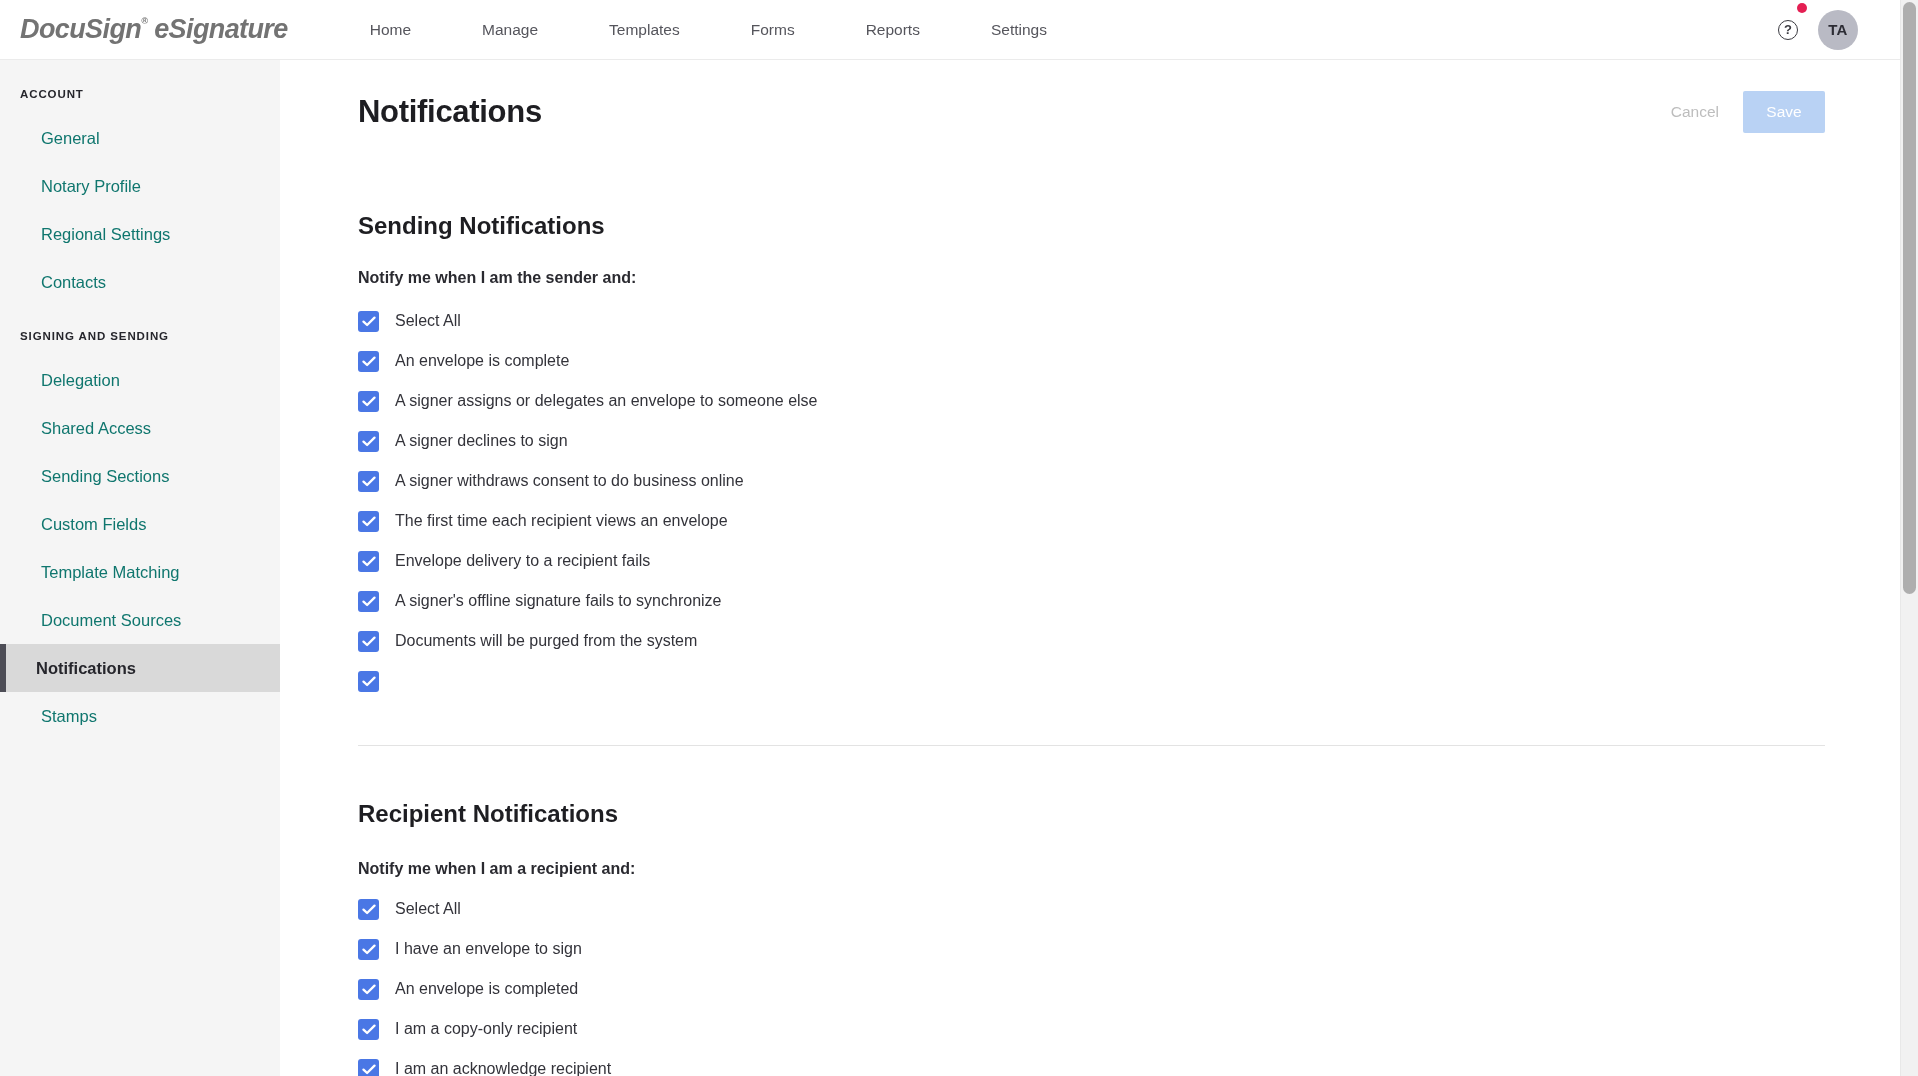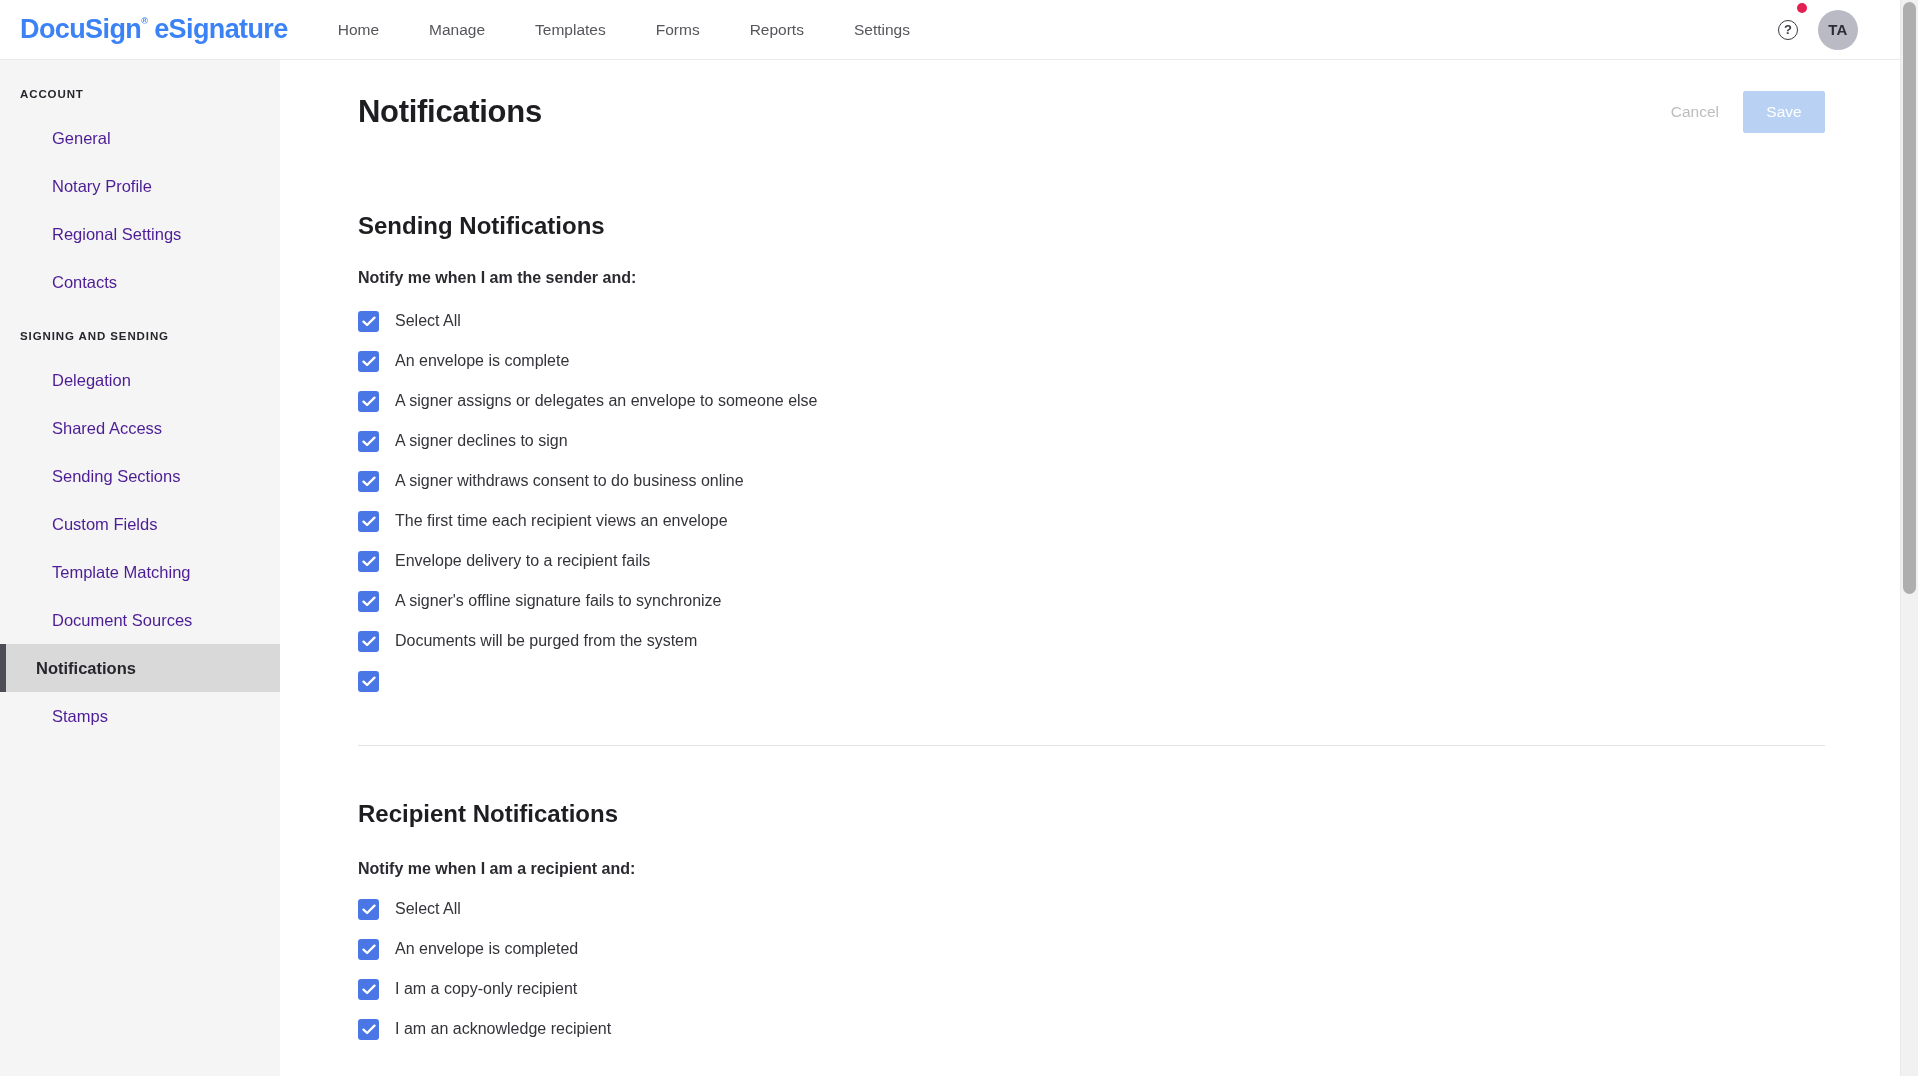--- a/index.html
+++ b/index.html
@@ -12,23 +12,23 @@
   }
 
   
   .topbar {
     position: absolute; top: 0; left: 0; right: 0; height: 60px;
     background: #ffffff; border-bottom: 1px solid #ebebeb;
     display: flex; align-items: center;
     padding: 0 60px 0 20px;
     z-index: 5;
   }
-  .logo { font-size: 27px; font-weight: 800; letter-spacing: -0.6px; color: #3b82f6; white-space: nowrap; cursor: pointer; }
+  .logo { font-size: 27px; font-weight: 800; letter-spacing: -0.6px; color: #737373; white-space: nowrap; cursor: pointer; font-style: italic; }
   .logo .reg { font-size: 9px; vertical-align: top; position: relative; top: 2px; font-weight: 700; }
-  .nav-links { display: flex; align-items: flex-start; gap: 50px; margin-left: 50px; }
+  .nav-links { display: flex; align-items: flex-start; gap: 71px; margin-left: 82px; }
   .nav-link { font-size: 15.5px; color: #55555c; cursor: pointer; white-space: nowrap; }
   .topbar-right { margin-left: auto; display: flex; align-items: center; gap: 18px; }
   .help-wrap { position: relative; width: 24px; height: 24px; display: flex; align-items: center; justify-content: center; cursor: pointer; }
   .help-circle {
     width: 20px; height: 20px; border: 1.6px solid #3a3a40; border-radius: 50%;
     display: flex; align-items: center; justify-content: center;
     font-size: 13px; font-weight: 700; color: #3a3a40; line-height: 1;
   }
   .notif-dot {
     position: absolute; top: -15px; right: -7px;
@@ -46,21 +46,21 @@
     position: absolute; top: 60px; left: 0; bottom: 0; width: 280px;
     background: #f5f5f5; padding-top: 28px;
   }
   .side-section-label {
     font-size: 11.5px; font-weight: 700; letter-spacing: 0.9px;
     color: #26262c; padding-left: 20px; line-height: 12px; margin-bottom: 14px;
   }
   .side-section-label.second { margin-top: 24px; }
   .side-item {
     height: 48px; display: flex; align-items: center;
-    padding-left: 52px; font-size: 16.5px; color: #4c1d95; cursor: pointer;
+    padding-left: 41px; font-size: 16.5px; color: #0f766e; cursor: pointer;
   }
   .side-item.active {
     background: #d9d9d9; border-left: 6px solid #4d4d56;
     padding-left: 30px; font-weight: 700; color: #26262c;
   }
 
   
   .main {
     position: absolute; top: 60px; left: 280px; right: 18px; bottom: 0;
     background: #ffffff; overflow: hidden;
@@ -249,20 +249,28 @@
             </svg>
           </span>
         <span class="cb-label">Select All</span>
       </label>
       <label class="cb-row">
         <span class="cb-box" style="background: rgb(74, 119, 229);">
             <svg width="14" height="11" viewBox="0 0 14 11">
               <path d="M1.5 5.6 L5.1 9 L12.5 1.6" fill="none" stroke="#ffffff" stroke-width="2.3" stroke-linecap="round" stroke-linejoin="round"></path>
             </svg>
           </span>
+        <span class="cb-label">I have an envelope to sign</span>
+      </label>
+      <label class="cb-row">
+        <span class="cb-box" style="background: rgb(74, 119, 229);">
+            <svg width="14" height="11" viewBox="0 0 14 11">
+              <path d="M1.5 5.6 L5.1 9 L12.5 1.6" fill="none" stroke="#ffffff" stroke-width="2.3" stroke-linecap="round" stroke-linejoin="round"></path>
+            </svg>
+          </span>
         <span class="cb-label">An envelope is completed</span>
       </label>
       <label class="cb-row">
         <span class="cb-box" style="background: rgb(74, 119, 229);">
             <svg width="14" height="11" viewBox="0 0 14 11">
               <path d="M1.5 5.6 L5.1 9 L12.5 1.6" fill="none" stroke="#ffffff" stroke-width="2.3" stroke-linecap="round" stroke-linejoin="round"></path>
             </svg>
           </span>
         <span class="cb-label">I am a copy-only recipient</span>
       </label>

